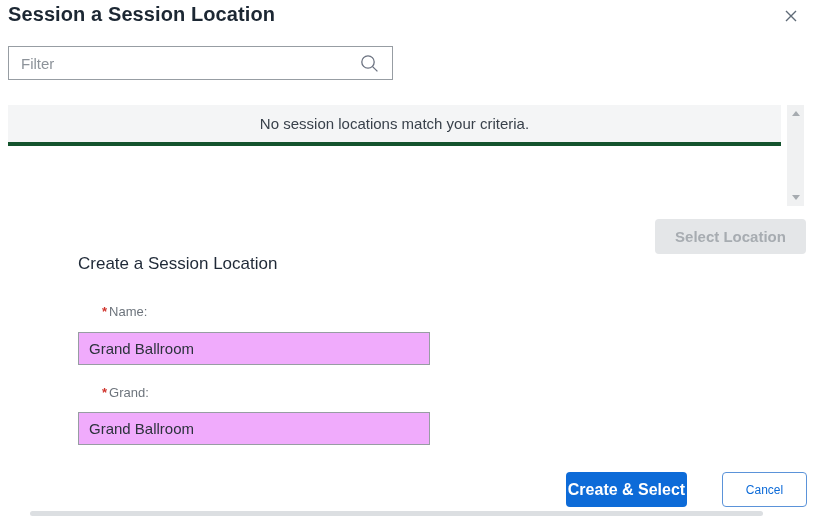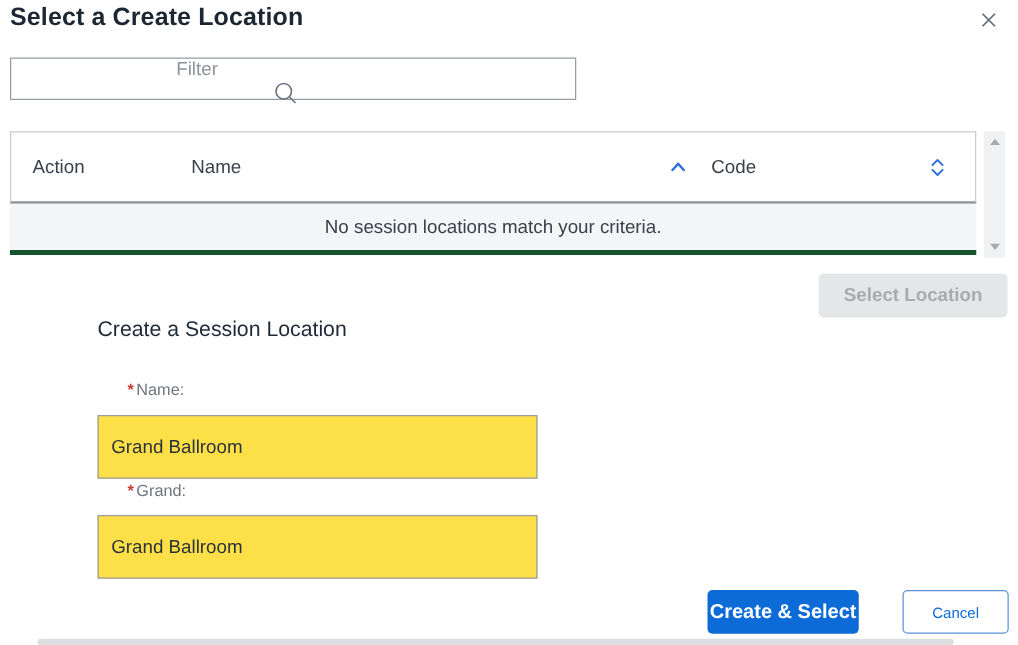--- a/index.html
+++ b/index.html
@@ -4,21 +4,21 @@
 <style>
   * { margin:0; padding:0; }
   html,body { background:#fff; }
   body { font-family:"Liberation Sans", sans-serif; }
   .canvas { position:relative; width:814px; height:516px; background:#fff; overflow:hidden; }
 
   .title { position:absolute; left:8px; top:3px; font-size:20px; font-weight:700; color:#1c2733; letter-spacing:.1px; }
 
   .close-btn { position:absolute; left:781px; top:6px; width:20px; height:20px; background:none; border:none; cursor:pointer; display:flex; align-items:center; justify-content:center; }
 
-  .filter-box { position:absolute; left:8px; top:46px; width:453px; height:34px; border:1px solid #979da3; box-sizing:border-box; background:#fff; display:flex; align-items:center;flex-direction:column; }
+  .filter-box { position:absolute; left:8px; top:46px; width:385px; height:34px; border:1px solid #979da3; box-sizing:border-box; background:#fff; display:flex; align-items:center; }
   .filter-input { flex:1; border:none; outline:none; background:transparent; font-family:inherit; font-size:15px; color:#2b323b; padding-left:12px; }
   .filter-input::placeholder { color:#8d939a; }
   .search-icon { margin-right:12px; display:flex; }
 
   .table { position:absolute; left:8px; top:105px; width:773px; }
   .thead { display:flex; align-items:center; height:58px; box-sizing:border-box; background:#fff; border:1px solid #c9ccd0; border-bottom:2px solid #8d9297; }
   .th { font-size:15px; color:#39414b; }
   .th-action { width:127px; padding-left:17px; box-sizing:border-box; }
   .th-name { flex:1; display:flex; align-items:center; justify-content:space-between; padding-left:17px; padding-right:10px; box-sizing:border-box; cursor:pointer; }
   .th-code { width:221px; display:flex; align-items:center; justify-content:space-between; padding-left:10px; padding-right:24px; box-sizing:border-box; cursor:pointer; }
@@ -33,77 +33,55 @@
 
   .create-location-btn { position:absolute; left:655px; top:219px; width:151px; height:35px; background:#e4e6e8; color:#a7acb1; border:none; border-radius:4px; font-family:inherit; font-size:15px; font-weight:600; cursor:default; }
 
   .section-heading { position:absolute; left:78px; top:254px; font-size:17px; font-weight:500; color:#1f2937; }
 
   .field-label { position:absolute; left:78px; font-size:13px; color:#6d747c;margin-left:24px; }
   .label-name { top:304px; }
   .label-code { top:385px; }
   .req { color:#d0342c; font-weight:700; margin-right:2px; }
 
-  .text-input { position:absolute; left:78px; width:352px; height:51px; box-sizing:border-box; border:1px solid #979da3; background:#fde047; font-family:inherit; font-size:15px; color:#2b323b; padding:0 10px; outline:none; }
+  .text-input { position:absolute; left:78px; width:352px; height:33px; box-sizing:border-box; border:1px solid #979da3; background:#f0abfc; font-family:inherit; font-size:15px; color:#2b323b; padding:0 10px; outline:none; }
   .input-name { top:332px; }
   .input-code { top:412px; }
 
   .primary-btn { position:absolute; left:566px; top:472px; width:121px; height:35px; background:#0d6bd8; color:#ffffff; border:none; border-radius:4px; font-family:inherit; font-size:16px; font-weight:700; cursor:pointer; }
   .cancel-btn { position:absolute; left:722px; top:472px; width:85px; height:35px; background:#ffffff; color:#0d6bd8; border:1px solid #5b93d9; border-radius:4px; box-sizing:border-box; font-family:inherit; font-size:12px; font-weight:500; cursor:pointer; }
 
   .bottom-bar { position:absolute; left:30px; top:511px; width:733px; height:5px; background:#dcdfe2; border-radius:3px; }
 </style>
 </head>
 <body>
 
 <div class="canvas">
 
-  <div class="title">Select a Create Location</div>
+  <div class="title">Session a Session Location</div>
 
   <button class="close-btn">
     <span style="display:flex;">
       <svg width="16" height="16" viewBox="0 0 16 16">
           <path d="M3 3 L13 13 M13 3 L3 13" stroke="#5f6b77" stroke-width="1.4" fill="none"></path>
         </svg>
     </span>
   </button>
 
   <div class="filter-box">
     <input class="filter-input" type="text" placeholder="Filter" style="">
     <span class="search-icon">
       <svg width="21" height="21" viewBox="0 0 21 21">
           <circle cx="9" cy="9" r="6.2" stroke="#6b7280" stroke-width="1.3" fill="none"></circle>
           <line x1="13.6" y1="13.6" x2="18.4" y2="18.4" stroke="#6b7280" stroke-width="1.3"></line>
         </svg>
     </span>
   </div>
 
   <div class="table">
-    <div class="thead">
-      <div class="th th-action">
-        <span>Action</span>
-      </div>
-      <div class="th th-name">
-        <span>Name</span>
-        <span class="sort-icon">
-          <svg width="13" height="9" viewBox="0 0 13 9">
-              <polyline points="2,7 6.5,2 11,7" stroke="#2e6fdb" stroke-width="2" fill="none" stroke-linecap="round" stroke-linejoin="round"></polyline>
-            </svg>
-        </span>
-      </div>
-      <div class="th th-code">
-        <span>Code</span>
-        <span class="sort-icon">
-          <svg width="12" height="14" viewBox="0 0 12 14">
-              <polyline points="1.5,5.5 6,1 10.5,5.5" stroke="#2e6fdb" stroke-width="1.5" fill="none" stroke-linejoin="round"></polyline>
-              <polyline points="1.5,8.5 6,13 10.5,8.5" stroke="#2e6fdb" stroke-width="1.5" fill="none" stroke-linejoin="round"></polyline>
-            </svg>
-        </span>
-      </div>
-    </div>
     <div class="empty-row">
       <span class="empty-text">No session locations match your criteria.</span>
     </div>
   </div>
 
   <div class="scrollbar">
     <span class="arrow-up"></span>
     <span class="arrow-down"></span>
   </div>
 

